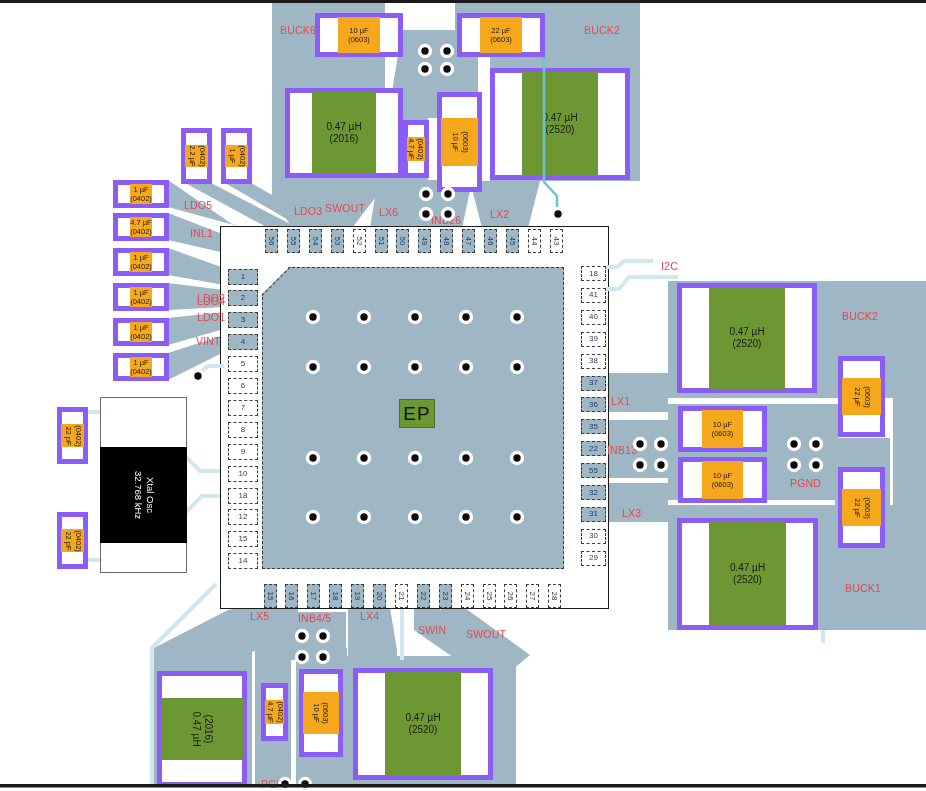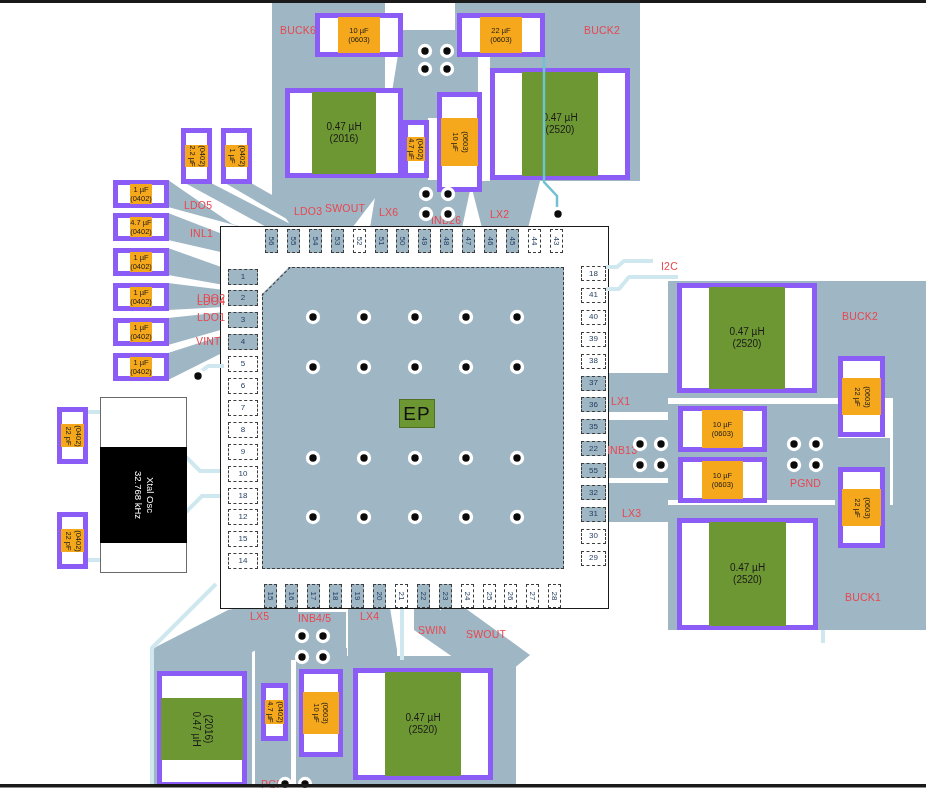--- a/index.html
+++ b/index.html
@@ -569,20 +569,20 @@
     <div class="nlab" style="left: 661px; top: 260px;">I2C</div>
     <div class="nlab" style="left: 197px; top: 262px; margin-top: 33px;">LDO4</div>
     <div class="nlab" style="left: 197px; top: 292px;">LDO2</div>
     <div class="nlab" style="left: 197px; top: 311px;">LDO1</div>
     <div class="nlab" style="left: 196px; top: 335px;">VINT</div>
     <div class="nlab" style="left: 611px; top: 395px;">LX1</div>
     <div class="nlab" style="left: 607px; top: 444px;">INB13</div>
     <div class="nlab" style="left: 622px; top: 507px;">LX3</div>
     <div class="nlab" style="left: 842px; top: 310px;">BUCK2</div>
     <div class="nlab" style="left: 790px; top: 477px;">PGND</div>
-    <div class="nlab" style="left: 845px; top: 582px; margin-top: 9px;">BUCK1</div>
+    <div class="nlab" style="left: 845px; top: 582px;">BUCK1</div>
     <div class="nlab" style="left: 250px; top: 610px;">LX5</div>
     <div class="nlab" style="left: 298px; top: 612px; text-align: right;">INB4/5</div>
     <div class="nlab" style="left: 360px; top: 610px;">LX4</div>
     <div class="nlab" style="left: 418px; top: 624px;">SWIN</div>
     <div class="nlab" style="left: 466px; top: 628px;">SWOUT</div>
     <div class="nlab" style="left: 261px; top: 778px;">PGND</div>
   </div>
 
 </body></html>

